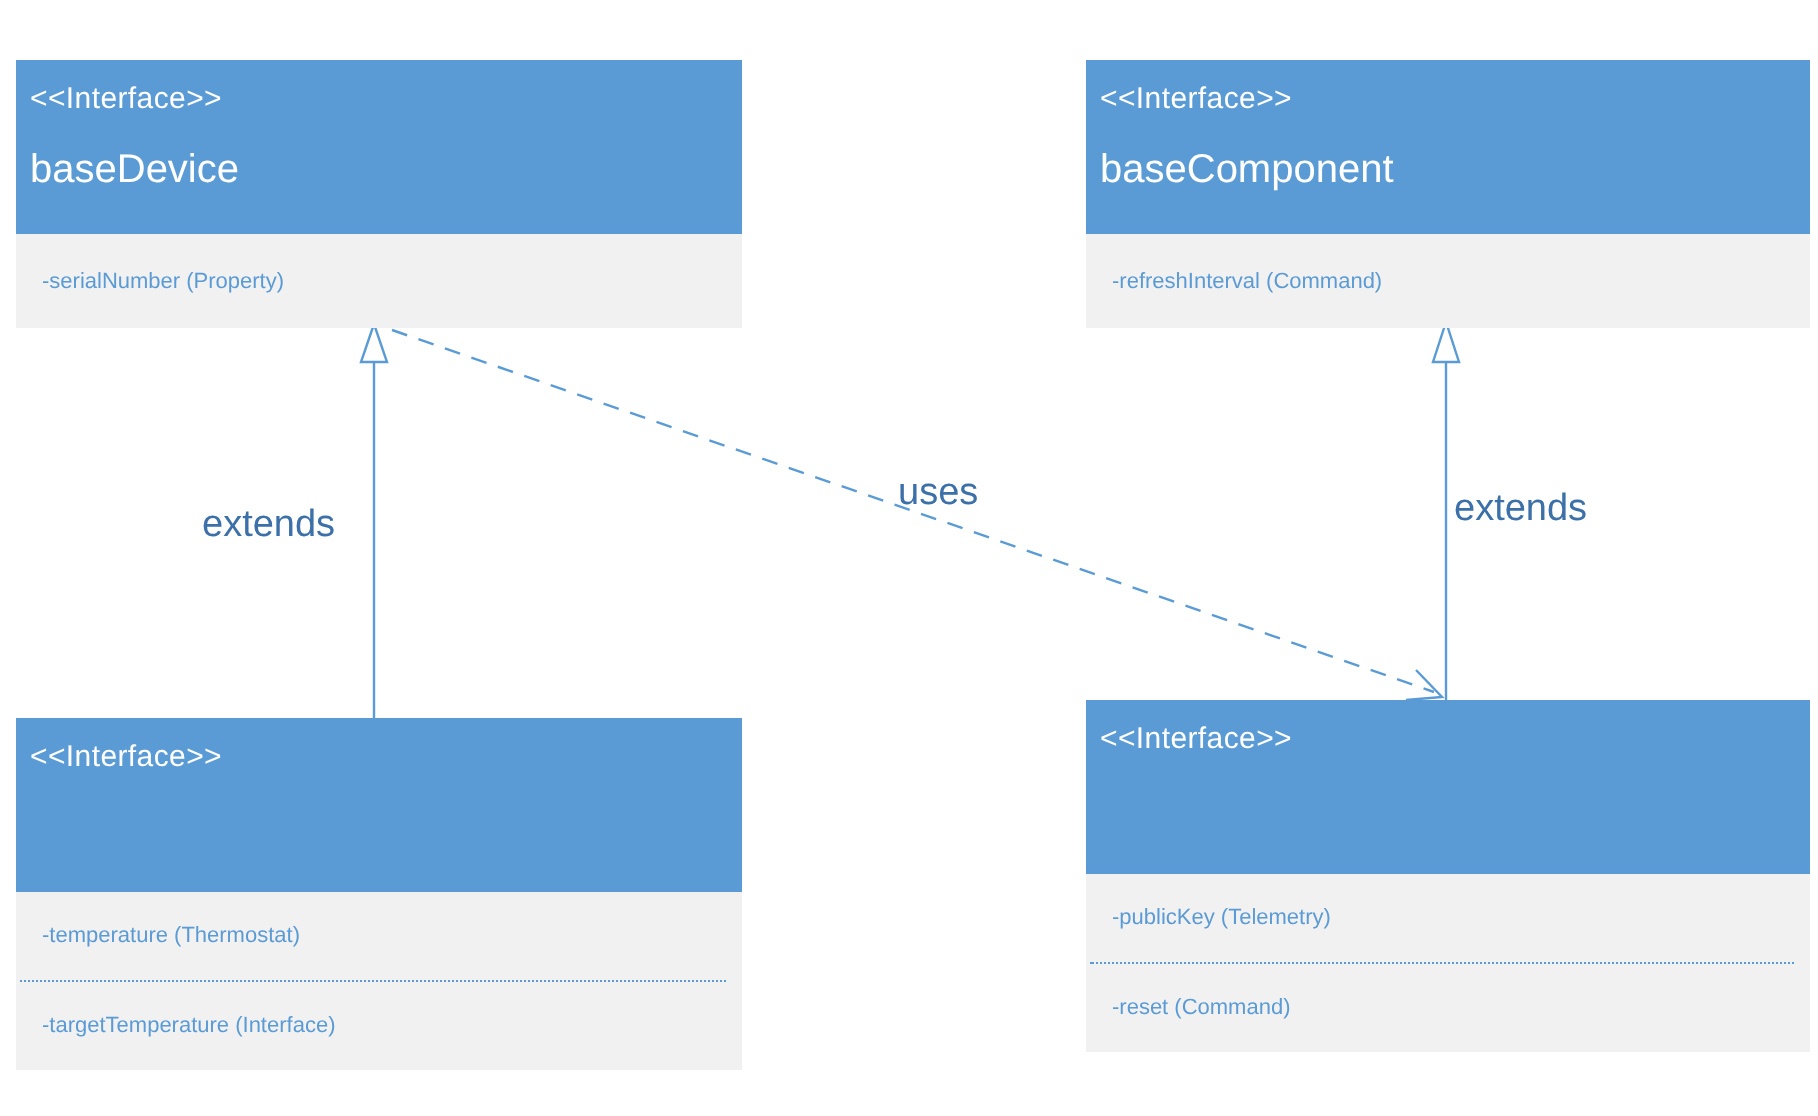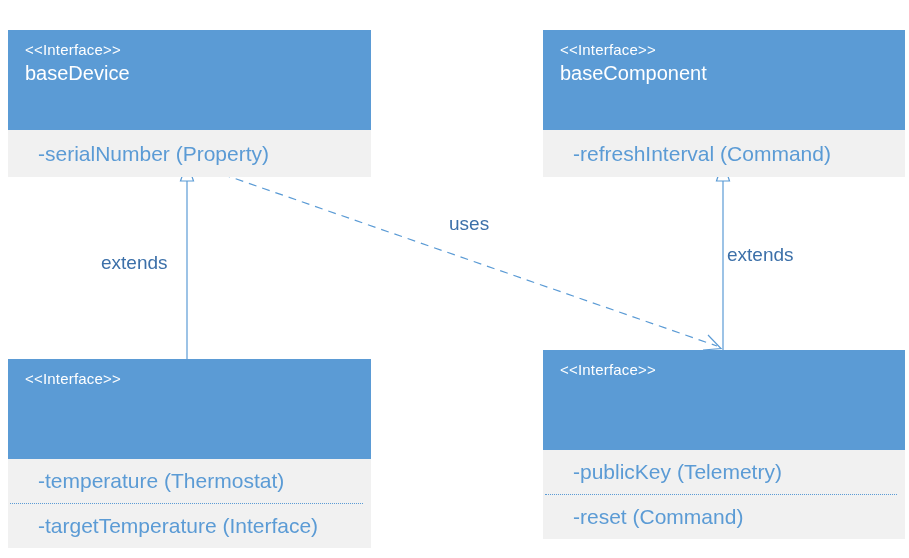--- a/index.html
+++ b/index.html
@@ -15,43 +15,43 @@
     background: #ffffff;
     overflow: hidden;
   }
   .class-box {
     position: absolute;
     box-sizing: border-box;
   }
   .class-header {
     background: #5B9BD5;
     color: #ffffff;
-    height: 100px;
+    height: 87px;
     box-sizing: border-box;
-    padding: 11px 12px 0 17px;
+    padding: 11px 12px 0 7px;
   }
   .stereotype {
     font-size: 15px;
     line-height: 17px;
     letter-spacing: 0.2px;
   }
   .class-name {
     font-size: 20px;
     line-height: 24px;
-    margin-top: 3px;
+    margin-top: 15px;
   }
   .members {
     background: #F1F1F1;
   }
   .member-row {
     display: flex;
     align-items: center;
-    padding-left: 30px;
+    padding-left: 13px;
     color: #5B9BD5;
-    font-size: 21px;
+    font-size: 11px;
   }
   .member-row.single { height: 47px; }
   .member-row.multi  { height: 44px; }
   .member-divider {
     border-top: 1px dotted #5B9BD5;
     margin: 0 8px 0 2px;
     height: 0;
   }
   .rel-label {
     position: absolute;
@@ -126,15 +126,15 @@
     </div>
     <div class="members">
       <div class="member-row multi">-publicKey (Telemetry)</div>
       <div class="member-divider"></div>
       <div class="member-row multi">-reset (Command)</div>
     </div>
   </div>
 
   <div class="rel-label" style="left:101px; top:251px;">extends</div>
   <div class="rel-label" style="left:727px; top:243px;">extends</div>
-  <div class="rel-label" style="left:449px; top:212px;">uses</div>
+  <div class="rel-label" style="left:449px; top:235px;">uses</div>
 
 </div>
 
 </body></html>

